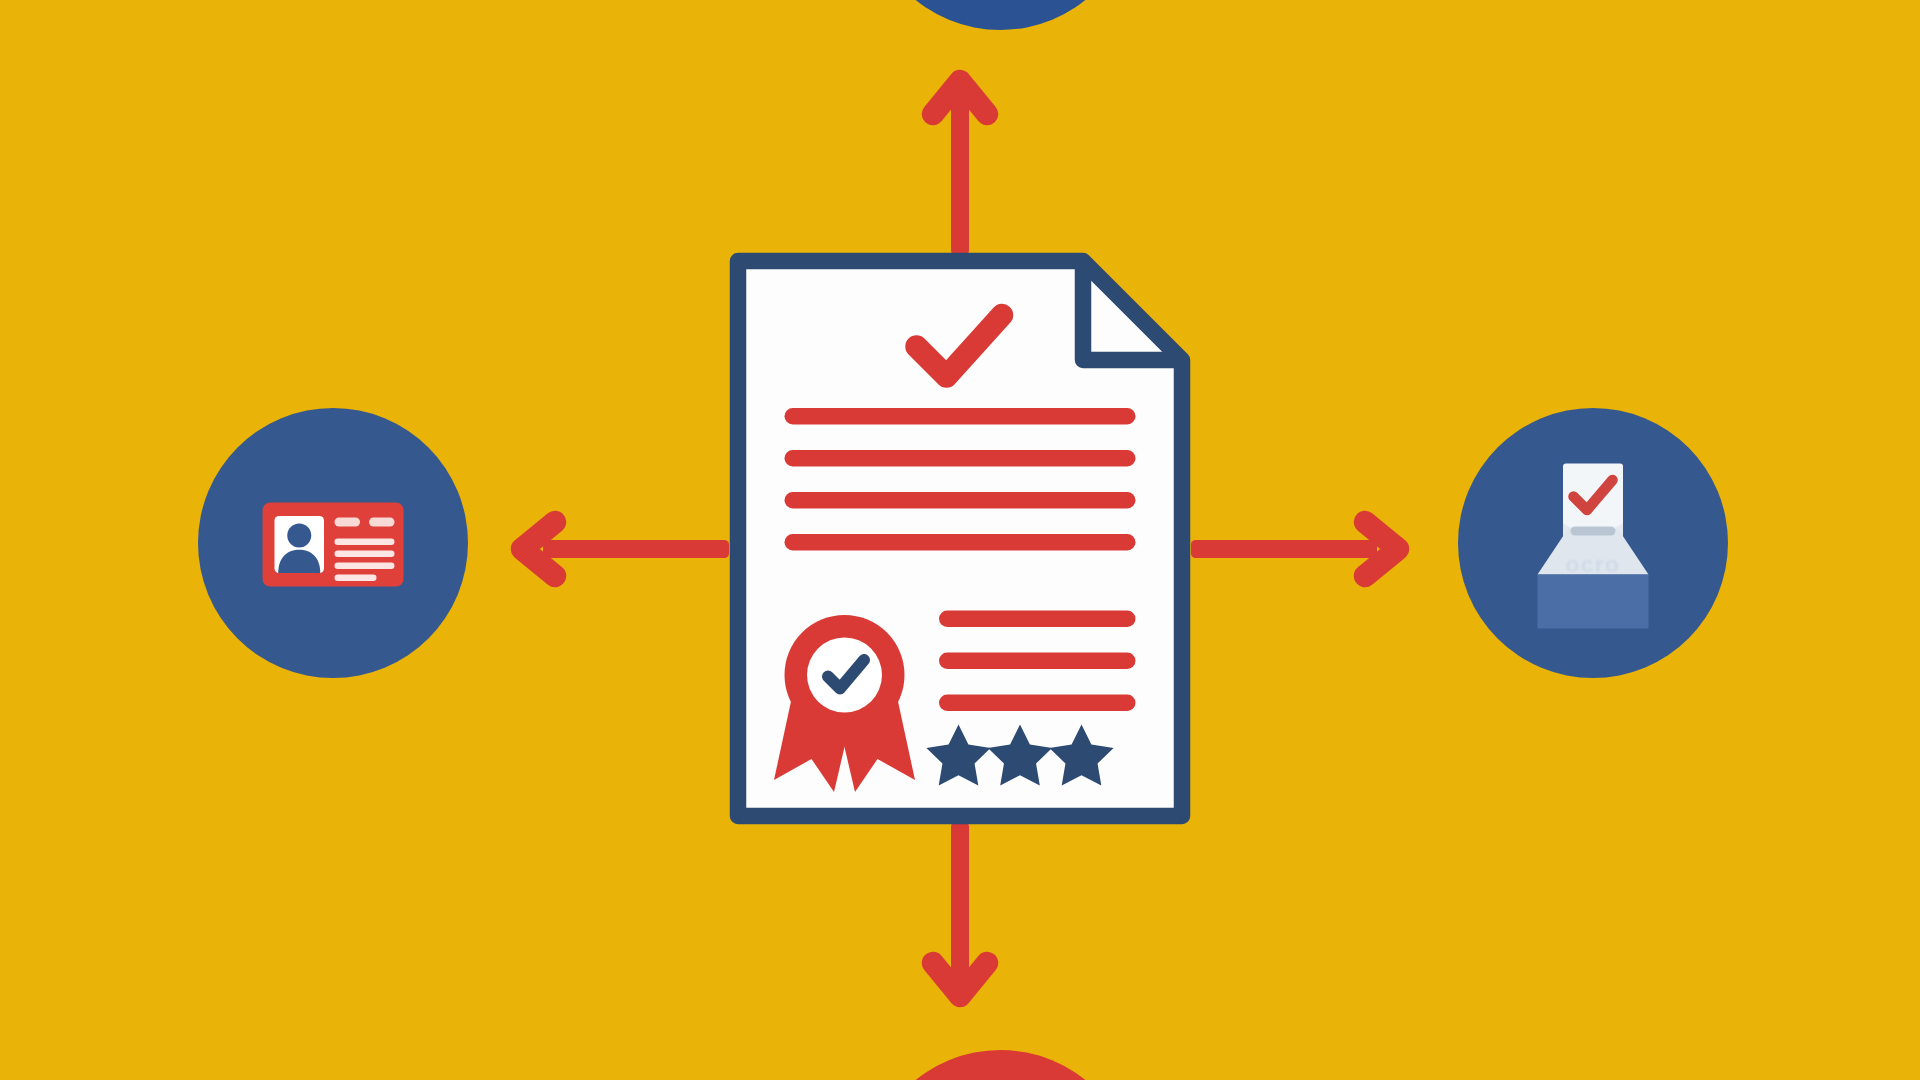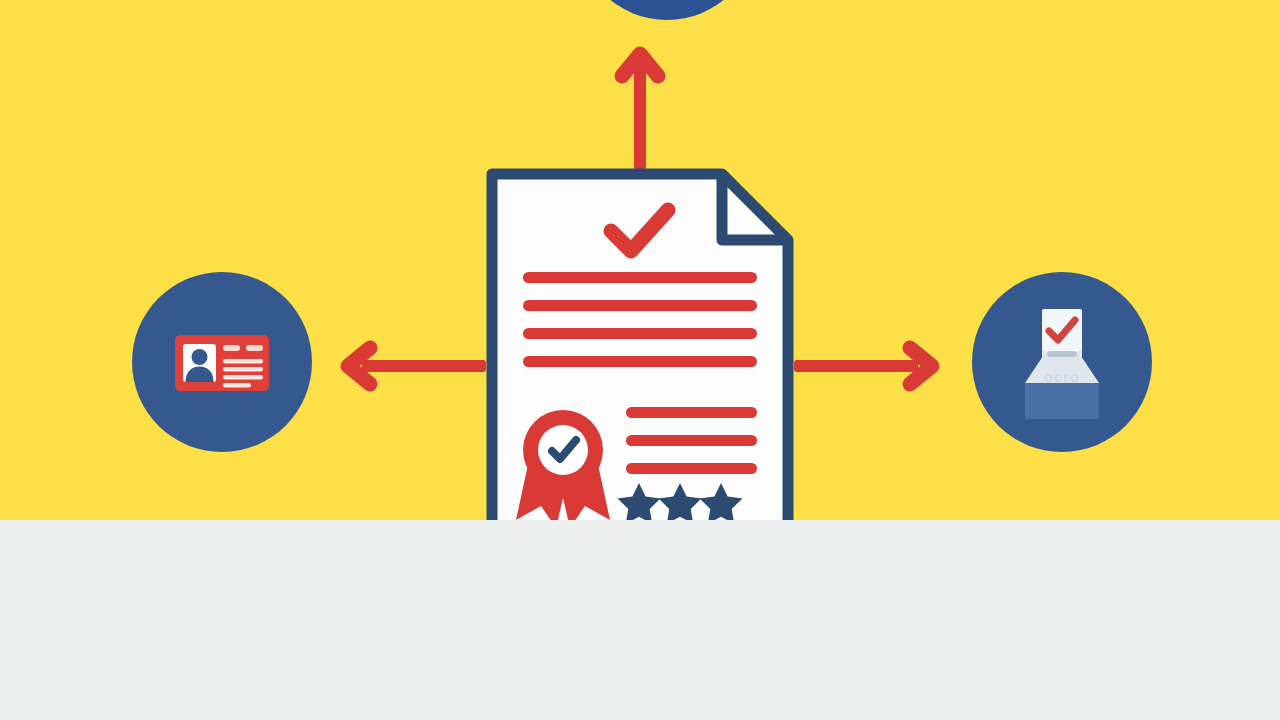--- a/index.html
+++ b/index.html
@@ -10,22 +10,22 @@
   body {
     width: 1280px;
     height: 720px;
     overflow: hidden;
     font-family: "Liberation Sans", sans-serif;
     background: #edf0ef;
   }
   #stage {
     position: relative;
     width: 1280px;
-    height: 520px;
-    background: #fde047;
+    height: 720px;
+    background: #eab308;
     overflow: hidden;
   }
 
   
   .abs { position: absolute; }
 
   
   #doc-wrap {
     position: absolute;
     left: 486px;

